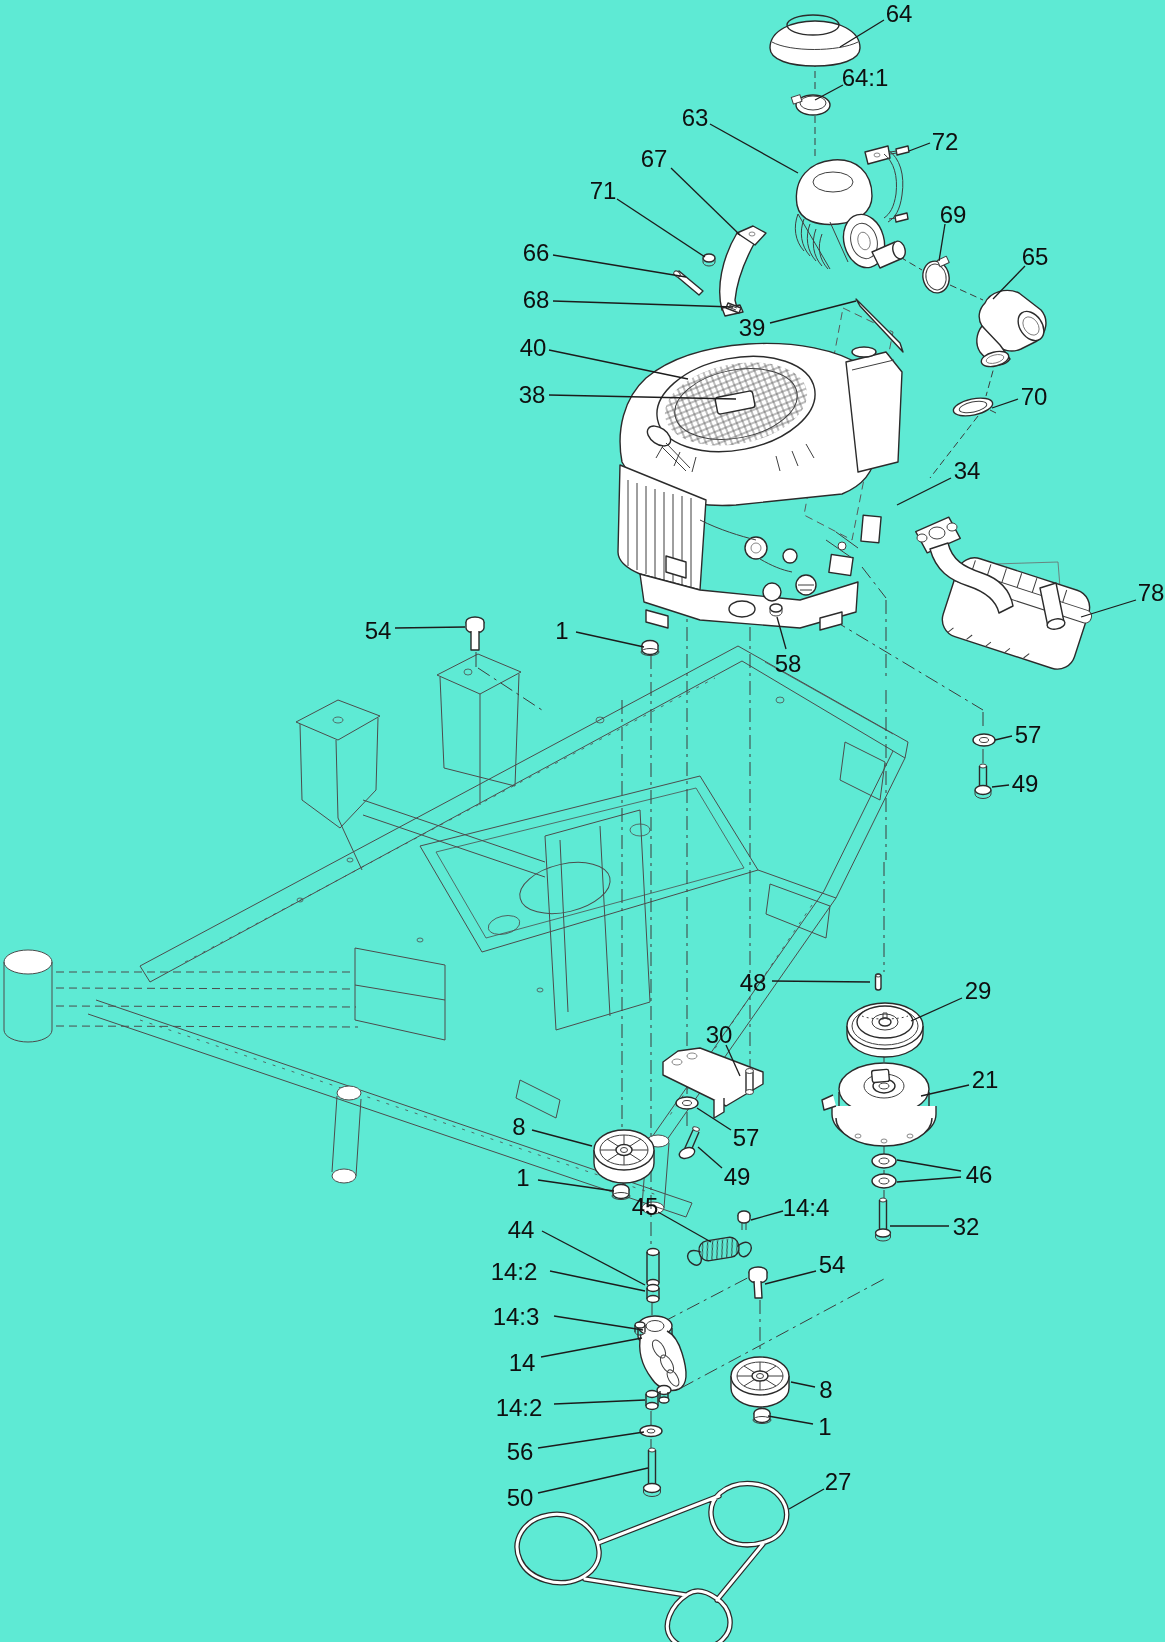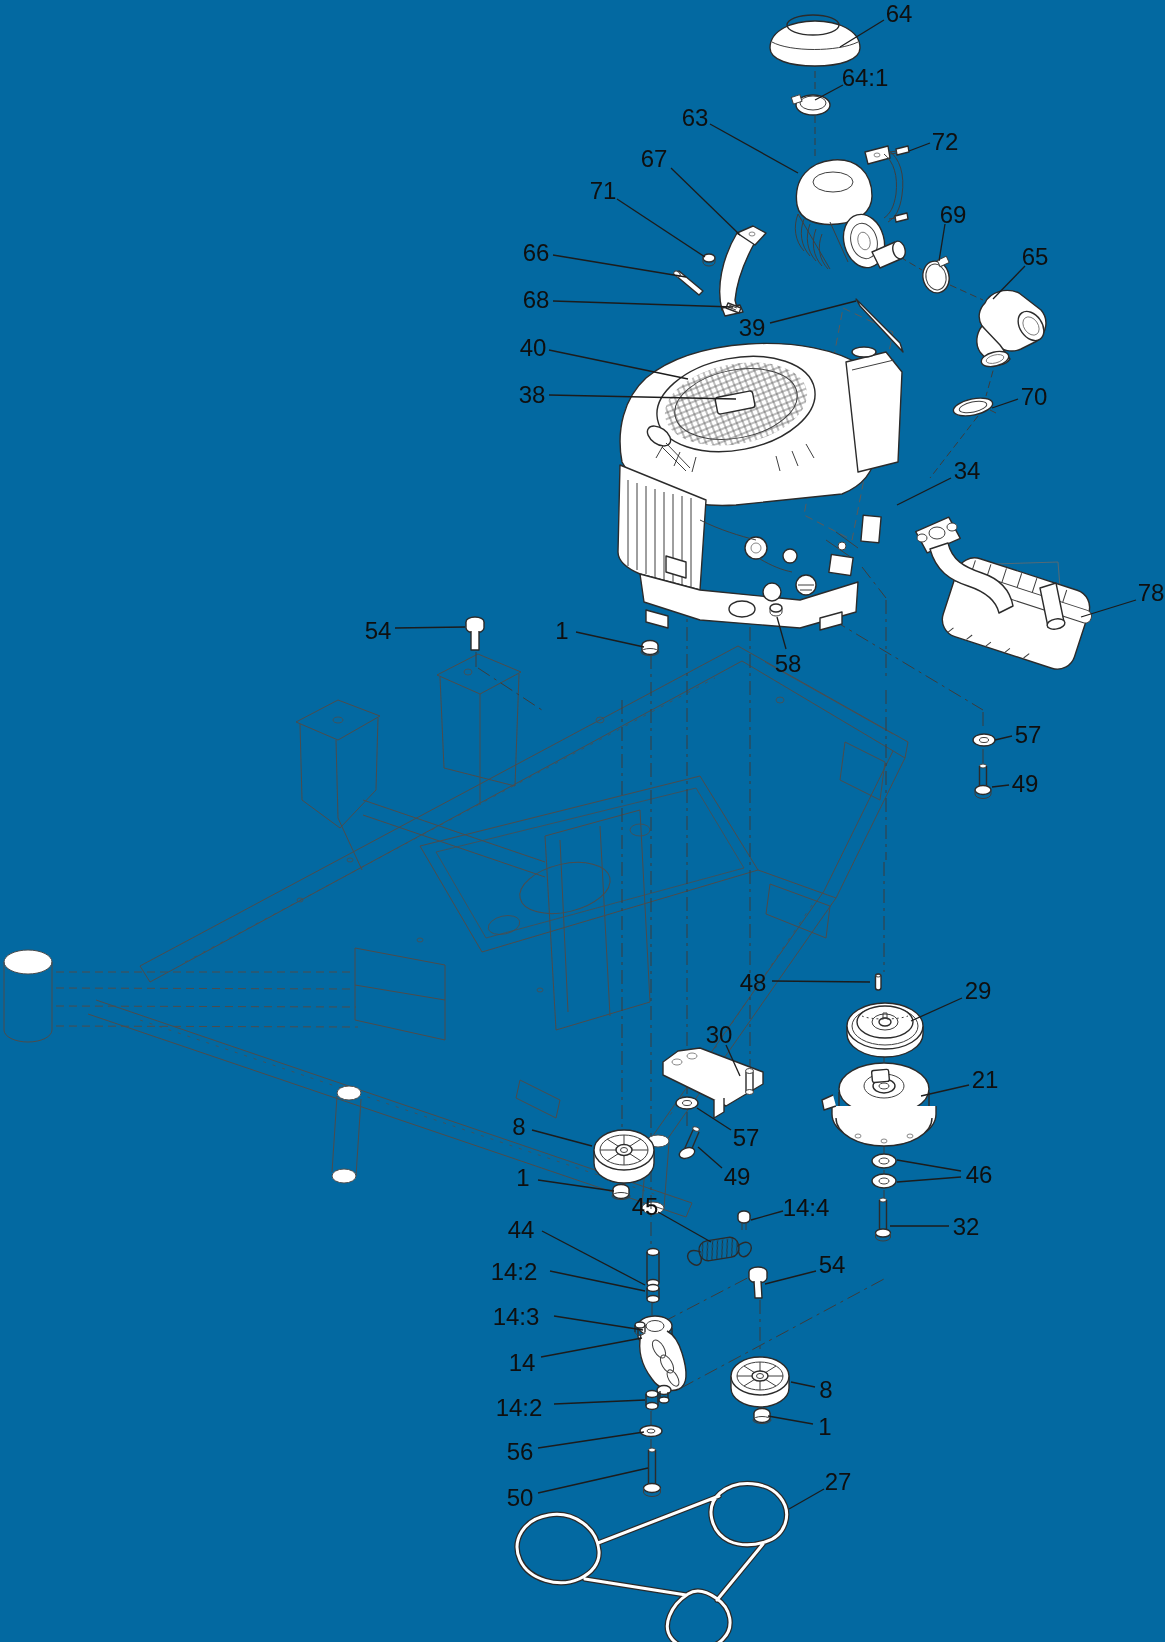--- a/index.html
+++ b/index.html
@@ -1,16 +1,16 @@
 <!DOCTYPE html>
 <html><head>
 <meta charset="utf-8">
 <style>
   html,body{margin:0;padding:0;background:#fff}
-  .stage{position:relative;width:1165px;height:1642px;background:#0369a1;overflow:hidden;
+  .stage{position:relative;width:1165px;height:1642px;background:#5eead4;overflow:hidden;
          font-family:"Liberation Sans",sans-serif}
   svg{display:block}
   .ln {fill:none;stroke:#2b2b2b;stroke-width:1.4;stroke-linejoin:round;stroke-linecap:round}
   .lnt{fill:none;stroke:#3f3f3f;stroke-width:1;stroke-linejoin:round}
   .fw {fill:#fff;stroke:#2b2b2b;stroke-width:1.4;stroke-linejoin:round}
   .fwt{fill:#fff;stroke:#3f3f3f;stroke-width:1;stroke-linejoin:round}
   .frame path,.frame line,.frame ellipse{stroke:#4c4c4c}
   .cl {fill:none;stroke:#3c3c3c;stroke-width:1;stroke-dasharray:14 5 3 5}
   .cl2{fill:none;stroke:#3c3c3c;stroke-width:1;stroke-dasharray:7 4}
   .dq {fill:none;stroke:#5a5a5a;stroke-width:1;stroke-dasharray:8 5}

